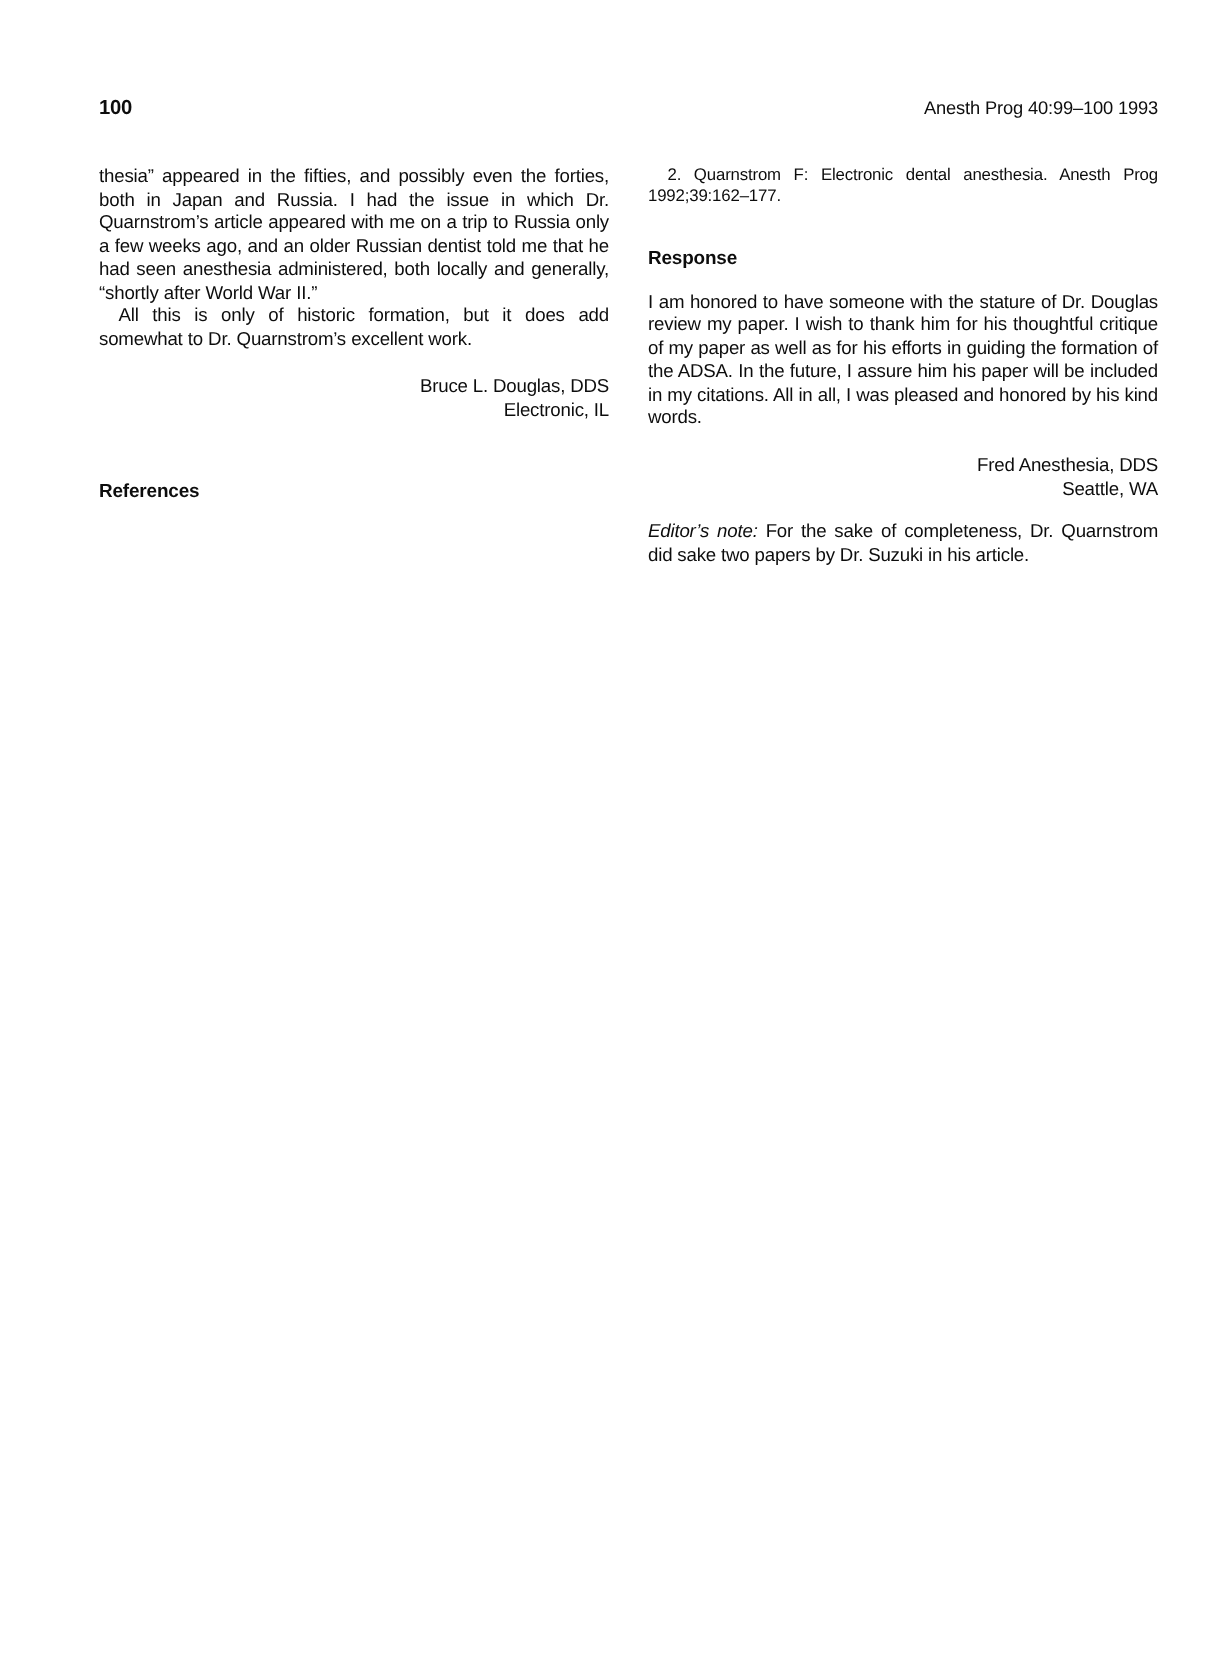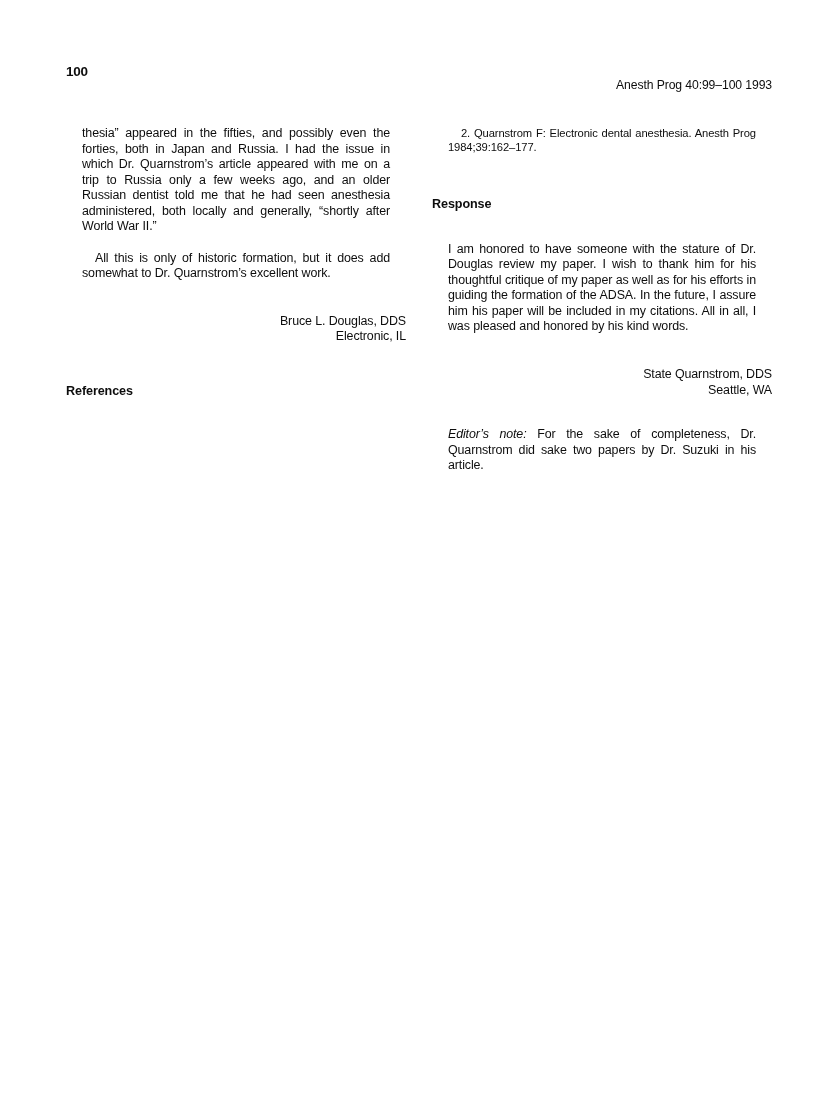--- a/index.html
+++ b/index.html
@@ -37,37 +37,37 @@
     position: absolute;
     left: 0;
     top: 0;
     font-size: 13.5px;
     font-weight: bold;
     letter-spacing: -0.2px;
   }
   .journal-ref {
     position: absolute;
     right: 0;
-    top: 14px;
+    top: 1px;
     font-size: 12.2px;
     letter-spacing: -0.1px;
     white-space: nowrap;
   }
 
   
   .col {
     position: absolute;
     top: 110px;
     width: 340px;
   }
   .col-left  { left: 66px; }
   .col-right { left: 432px; }
 
   p, div.para {
-    margin: 16px;
+    margin: 0;
   }
 
   .body-text {
     font-size: 12.45px;
     line-height: 15.55px;
     text-align: justify;
     text-justify: inter-word;
     letter-spacing: -0.12px;
     word-spacing: 0.1px;
   }
@@ -143,33 +143,33 @@
 
     <div class="section-head">References</div>
 
     <div class="gap-ref"></div>
 
 
   </div>
 
   <div class="col col-right">
 
-    <p class="ref-item">2. Quarnstrom F: Electronic dental anesthesia. Anesth Prog 1984;39:162–177.</p>
+    <p class="ref-item">2. Quarnstrom F: Electronic dental anesthesia. Anesth Prog 1992;39:162–177.</p>
 
     <div class="gap-resp"></div>
 
     <div class="section-head">Response</div>
 
     <div class="gap-afterhead"></div>
 
     <p class="body-text">I am honored to have someone with the stature of Dr. Douglas review my paper. I wish to thank him for his thoughtful critique of my paper as well as for his efforts in guiding the formation of the ADSA. In the future, I assure him his paper will be included in my citations. All in all, I was pleased and honored by his kind words.</p>
 
     <div class="gap-sig"></div>
 
-    <div class="signature">State Quarnstrom, DDS</div>
+    <div class="signature">Fred Anesthesia, DDS</div>
     <div class="signature">Seattle, WA</div>
 
     <div class="gap-note"></div>
 
     <p class="editor-note"><span class="it">Editor’s note:</span><span> For the sake of completeness, Dr. Quarnstrom did sake two papers by Dr. Suzuki in his article.</span></p>
 
   </div>
 
 </div>
 

